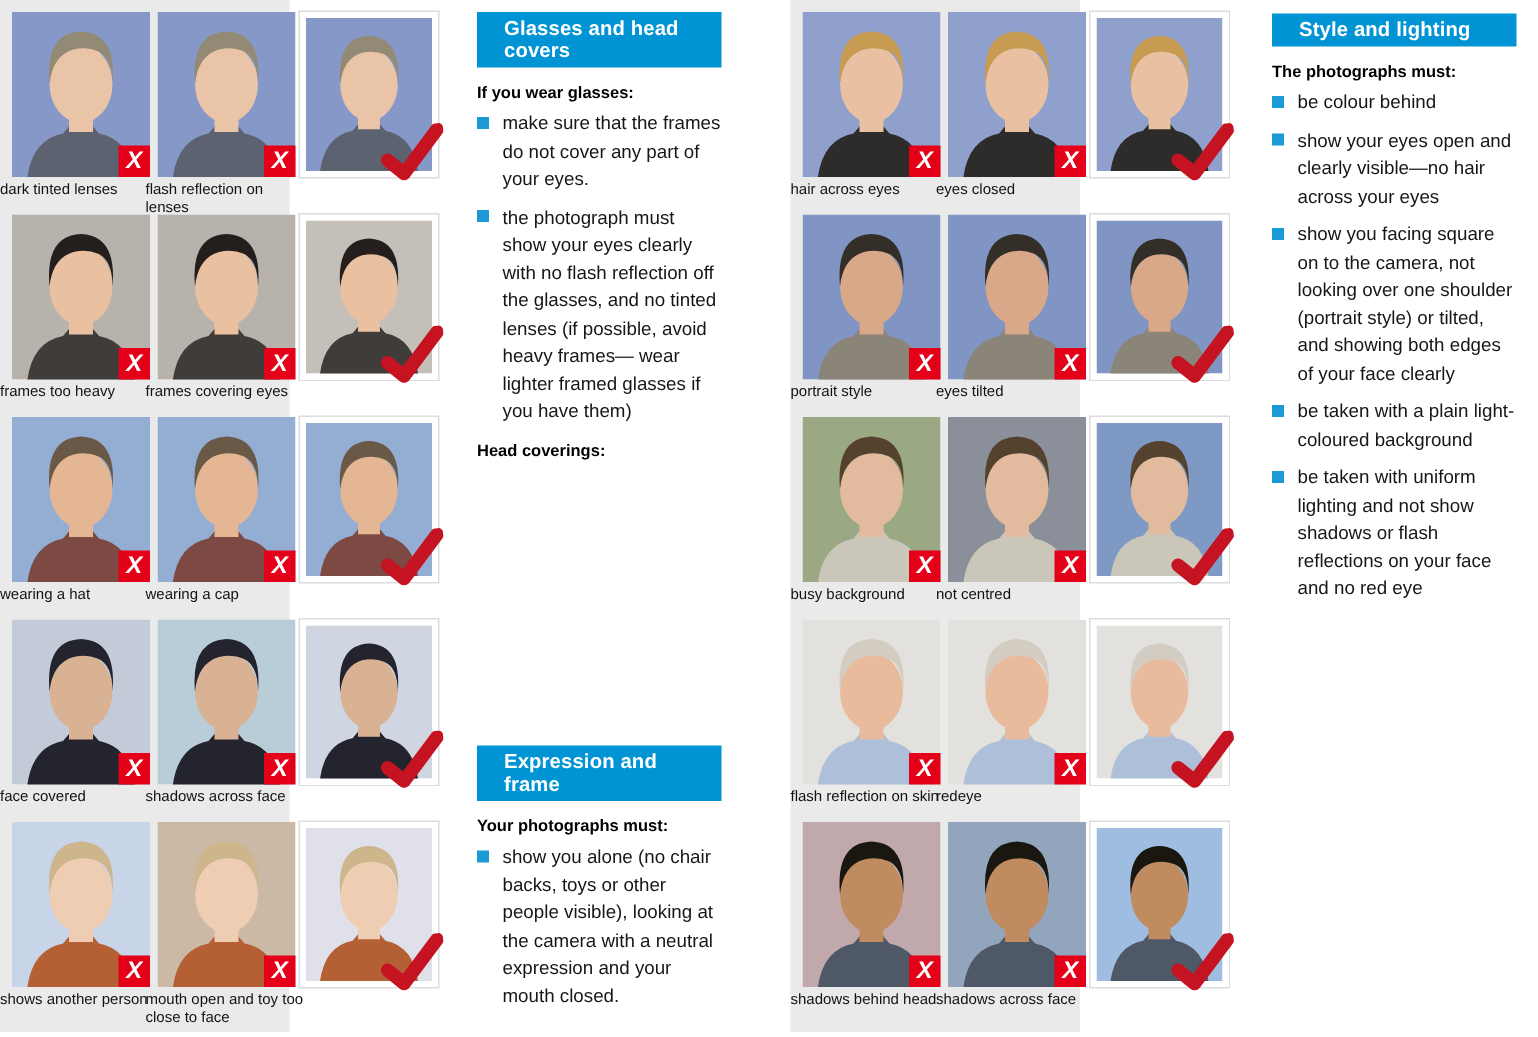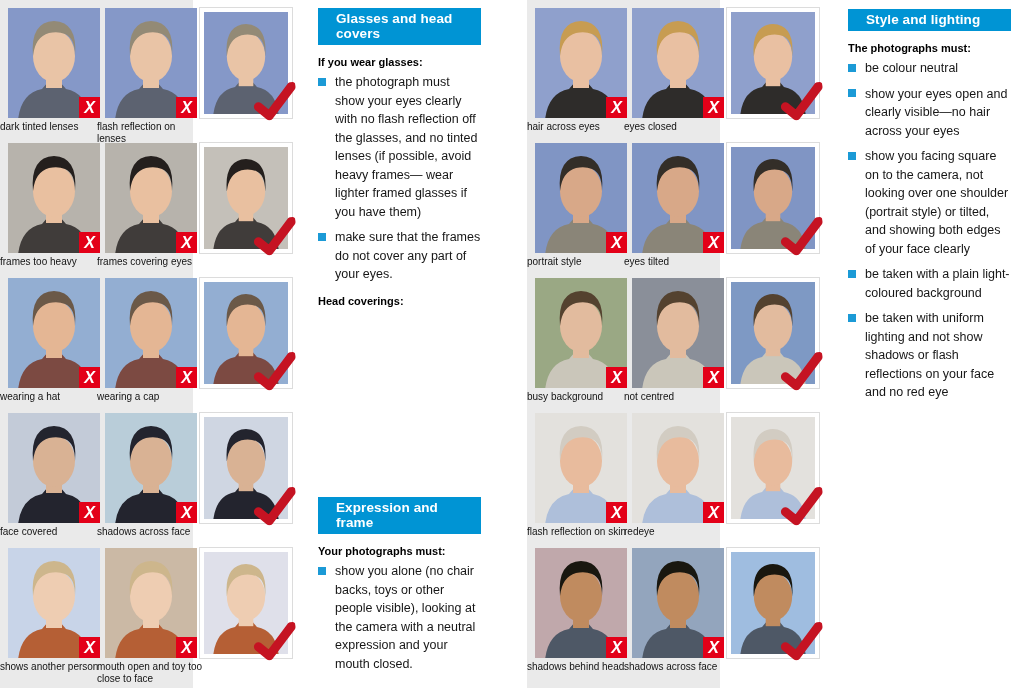--- a/index.html
+++ b/index.html
@@ -273,22 +273,22 @@
           </div>
         </div>
       </div>
     </div>
 
   <div class="panel" id="panel-glasses">
     <div class="hdr">Glasses and head covers</div>
     <div class="panel-body">
         <h3>If you wear glasses:</h3>
         <ul>
+          <li>make sure that the frames do not cover any part of your eyes.</li>
           <li>the photograph must show your eyes clearly with no flash reflection off the glasses, and no tinted lenses (if possible, avoid heavy frames— wear lighter framed glasses if you have them)</li>
-          <li>make sure that the frames do not cover any part of your eyes.</li>
         </ul>
         <h3>Head coverings:</h3>
       </div>
   </div>
 
   <div class="panel" id="panel-expression">
     <div class="hdr">Expression and frame</div>
     <div class="panel-body">
         <h3>Your photographs must:</h3>
         <ul>
@@ -509,21 +509,21 @@
           </div>
         </div>
       </div>
     </div>
 
   <div class="panel" id="panel-style">
     <div class="hdr">Style and lighting</div>
     <div class="panel-body">
         <h3>The photographs must:</h3>
         <ul>
-          <li>be colour neutral</li>
+          <li>be colour behind</li>
           <li>show your eyes open and clearly visible—no hair across your eyes</li>
           <li>show you facing square on to the camera, not looking over one shoulder (portrait style) or tilted, and showing both edges of your face clearly</li>
           <li>be taken with a plain light-coloured background</li>
           <li>be taken with uniform lighting and not show shadows or flash reflections on your face and no red eye</li>
         </ul>
       </div>
   </div>
 
 </div>
 

